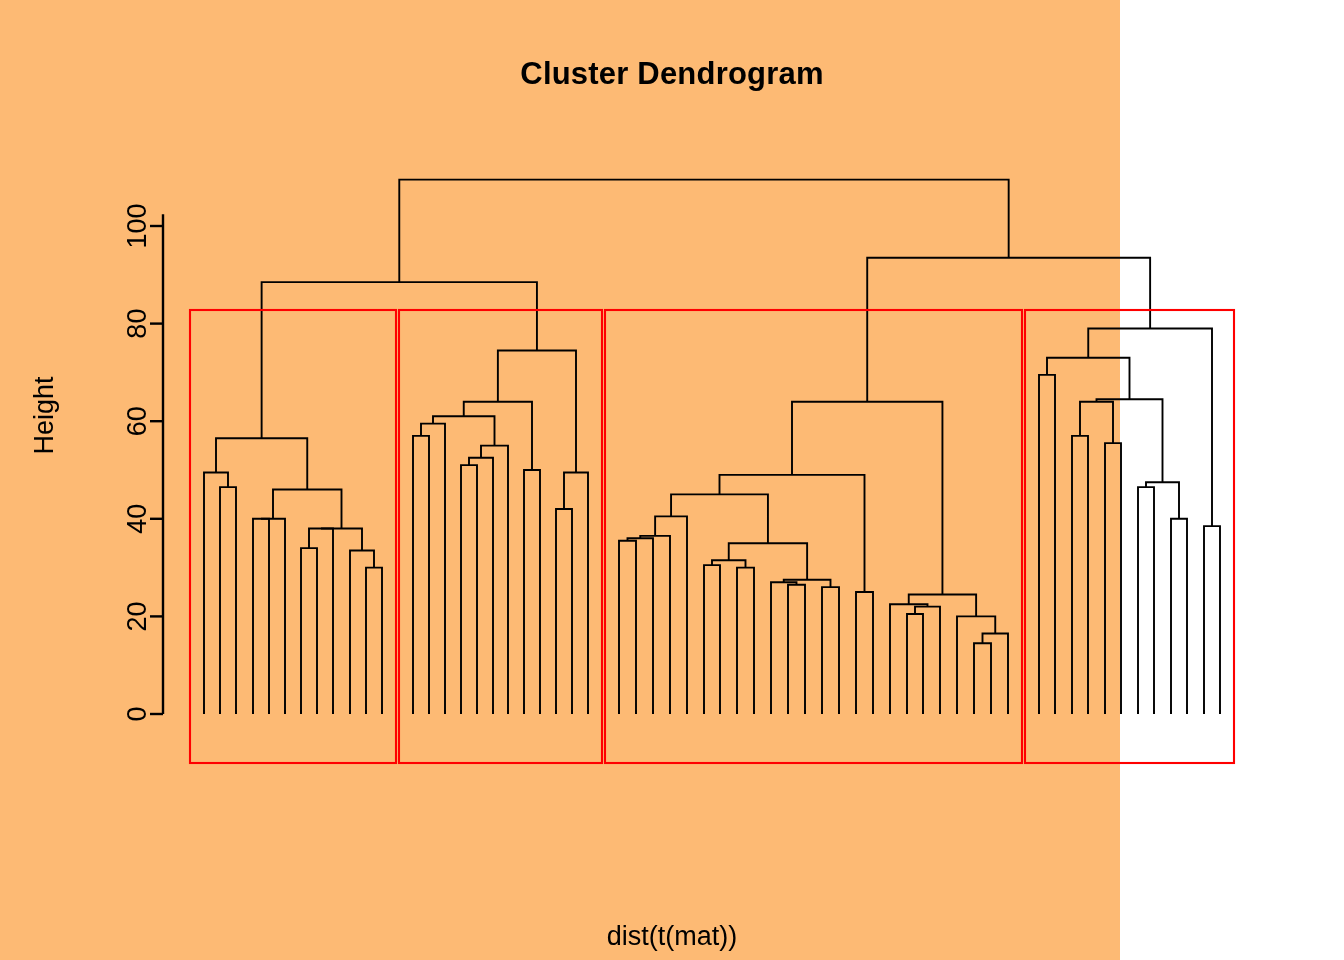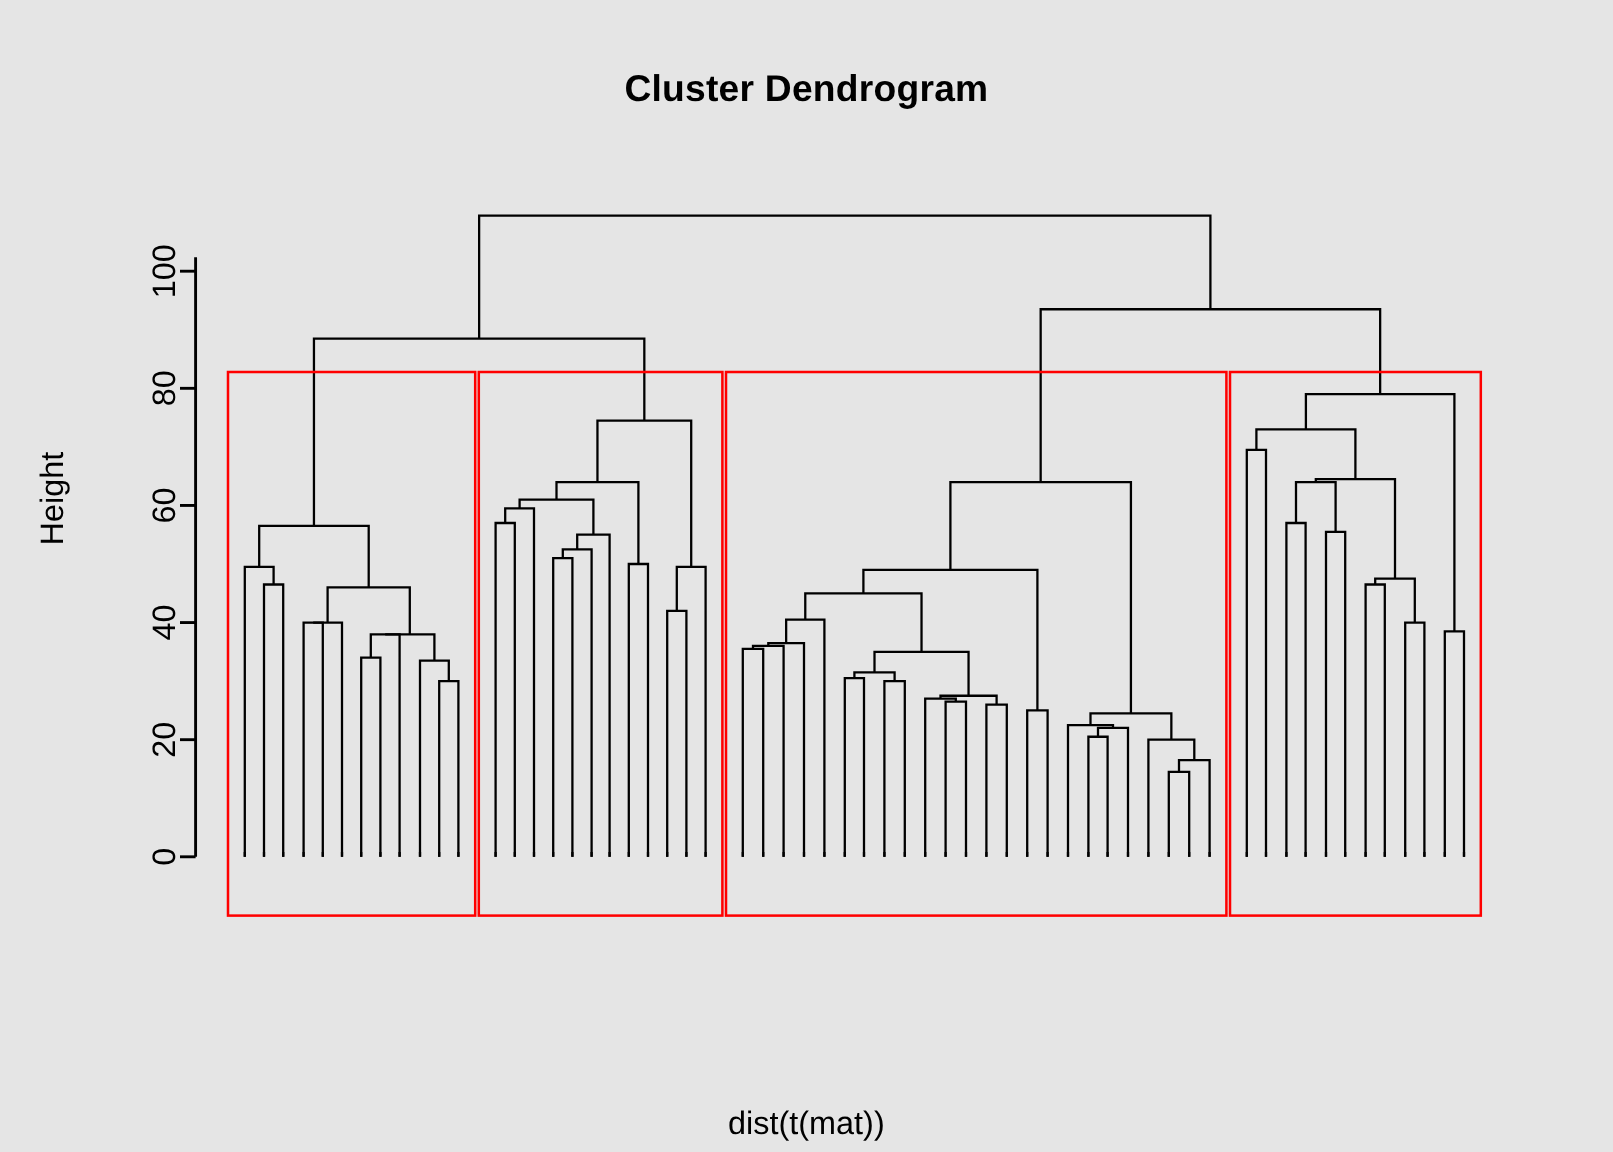--- a/index.html
+++ b/index.html
@@ -8,23 +8,23 @@
     background: #ffffff;
   }
   body {
     width: 1344px;
     height: 960px;
     font-family: "Liberation Sans", sans-serif;
     overflow: hidden;
   }
   #plot-root {
     position: relative;
-    width: 1344px;
+    width: 1120px;
     height: 960px;
-    background: #e5e5e5;
+    background: #fdba74;
   }
   .plot-title {
     position: absolute;
     left: 0;
     top: 56px;
     width: 1344px;
     text-align: center;
     font-size: 31px;
     font-weight: bold;
     color: #000000;

